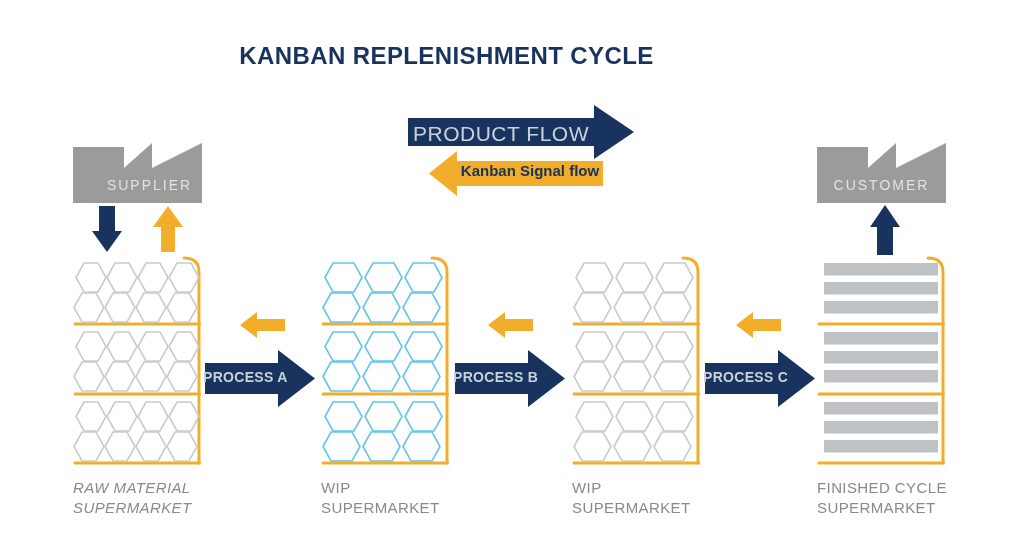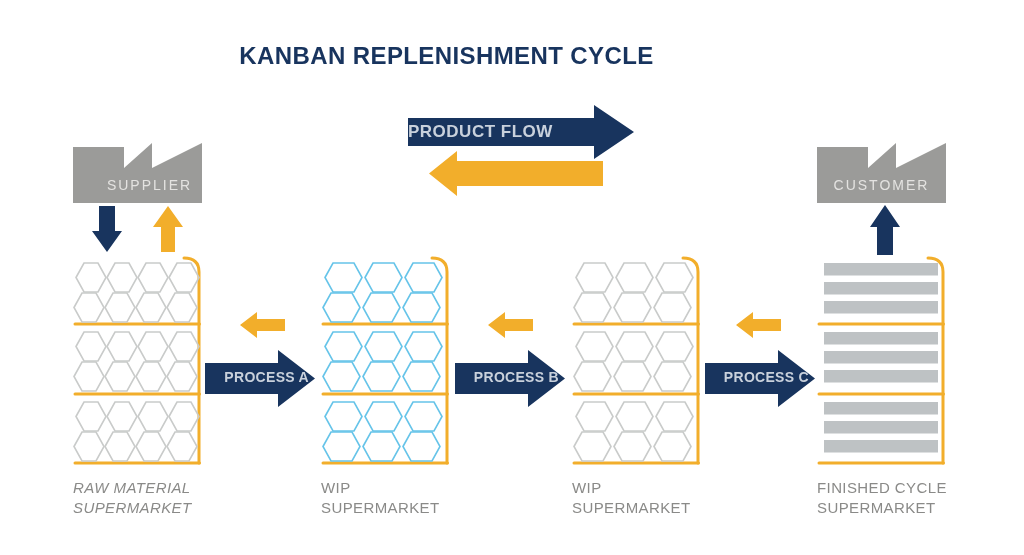--- a/index.html
+++ b/index.html
@@ -11,31 +11,31 @@
   }
   .abs{position:absolute;}
   .title{
     left:0;top:42px;width:893px;text-align:center;
     font-size:24px;font-weight:700;letter-spacing:.4px;color:var(--navy);
   }
   .navy-fill{fill:var(--navy);}
   .yellow-fill{fill:var(--yellow);}
   .gray-fill{fill:var(--factory-gray);}
   .flow-label{
-    text-align:left;font-weight:700;color:var(--arrow-text);
-    font-size:17px;letter-spacing:.5px;
+    text-align:center;font-weight:400;color:var(--arrow-text);
+    font-size:21px;letter-spacing:.5px;
   }
   .signal-label{
     text-align:center;font-weight:600;color:var(--navy);font-size:15px;
   }
   .endpoint-label{
     text-align:center;color:var(--endpoint-text);font-size:14px;letter-spacing:2px;
   }
   .process-label{
-    text-align:right;font-weight:700;color:var(--arrow-text);
+    text-align:left;font-weight:700;color:var(--arrow-text);
     font-size:14px;letter-spacing:.3px;
   }
   .rack-label{
     color:var(--label-gray);font-size:15px;letter-spacing:.4px;line-height:1.35;
   }
   .rack-label span{display:block;}
 </style>
 </head>
 <body>
 
@@ -44,20 +44,21 @@
   <div class="abs title">KANBAN REPLENISHMENT CYCLE</div>
 
   <svg class="abs" style="left:408px;top:105px;" width="226" height="54">
     <polygon class="navy-fill" points="0,13 186,13 186,0 226,27 186,54 186,41 0,41"></polygon>
   </svg>
   <div class="abs flow-label" style="left:408px;top:122px;width:186px;">PRODUCT FLOW</div>
 
   <svg class="abs" style="left:429px;top:151px;" width="174" height="45">
     <polygon class="yellow-fill" points="174,10 28,10 28,0 0,22.5 28,45 28,35 174,35"></polygon>
   </svg>
+  <div class="abs signal-label" style="left:457px;top:162px;width:146px;">Kanban Signal flow</div>
 
   <svg class="abs" style="left:73px;top:143px;" width="129" height="60">
     <polygon class="gray-fill" points="0,60 0,4 51,4 51,25 79,0 79,25 129,0 129,60"></polygon>
   </svg>
   <div class="abs endpoint-label" style="left:73px;top:177px;width:153px;">SUPPLIER</div>
 
   <svg class="abs" style="left:817px;top:143px;" width="129" height="60">
     <polygon class="gray-fill" points="0,60 0,4 51,4 51,25 79,0 79,25 129,0 129,60"></polygon>
   </svg>
   <div class="abs endpoint-label" style="left:817px;top:177px;width:129px;">CUSTOMER</div>

